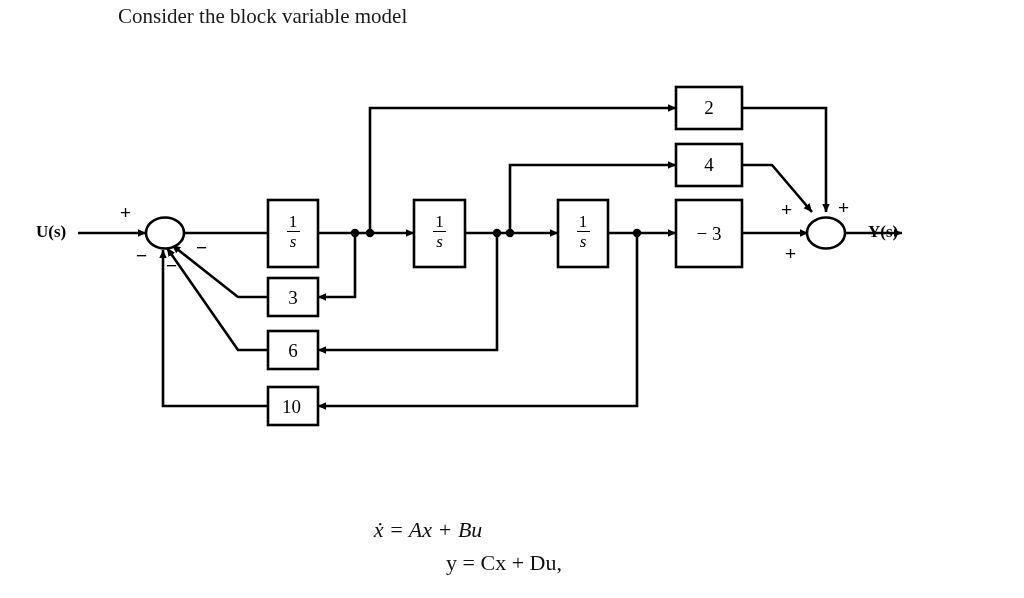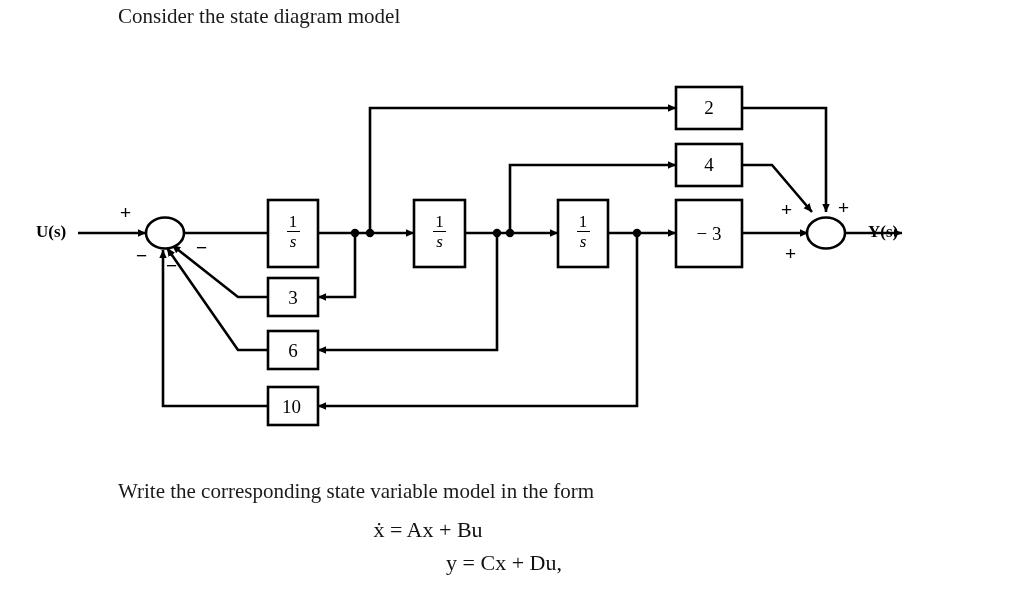--- a/index.html
+++ b/index.html
@@ -44,20 +44,21 @@
     font-size: 22px;
     line-height: 28px;
     color: #111111;
     white-space: nowrap;
     text-align: center;
   }
   #eq-state {
     left: 0;
     width: 856px;
     top: 516px;
+    font-style: italic;
   }
   #eq-output {
     left: 0;
     width: 1008px;
     top: 549px;
   }
   #diagram {
     position: absolute;
     left: 0;
     top: 0;
@@ -101,21 +102,21 @@
     width: 13px;
     margin: 1px auto;
   }
   .frac .den { display: block; font-style: italic; }
 </style>
 </head>
 <body>
 
 <div id="page">
 
-  <div class="prompt-top">Consider the state diagram model</div>
+  <div class="prompt-top">Consider the block variable model</div>
 
   <svg id="diagram" width="1024" height="598" viewBox="0 0 1024 598">
     <defs>
       <marker id="arr" markerWidth="9" markerHeight="9" refX="8.4" refY="4.5" orient="auto" markerUnits="userSpaceOnUse">
         <path d="M0,0.6 L8.6,4.5 L0,8.4 z" fill="#000"></path>
       </marker>
       <marker id="arrL" markerWidth="9" markerHeight="9" refX="8.4" refY="4.5" orient="auto" markerUnits="userSpaceOnUse">
         <path d="M0,0.6 L8.6,4.5 L0,8.4 z" fill="#000"></path>
       </marker>
     </defs>
@@ -212,18 +213,17 @@
   </div>
 
   <div class="blk-text" style="left:676px; top:97px; width:66px;">2</div>
   <div class="blk-text" style="left:676px; top:154px; width:66px;">4</div>
   <div class="blk-text" style="left:676px; top:223px; width:66px;">− 3</div>
 
   <div class="blk-text" style="left:268px; top:287px; width:50px;">3</div>
   <div class="blk-text" style="left:268px; top:340px; width:50px;">6</div>
   <div class="blk-text" style="left:268px; top:396px; width:47px;">10</div>
 
-  <div class="prompt-bottom">Write the corresponding state variable model in the form</div>
 
   <div class="eq" id="eq-state">ẋ = Ax + Bu</div>
   <div class="eq" id="eq-output">y = Cx + Du,</div>
 
 </div>
 
 </body></html>

